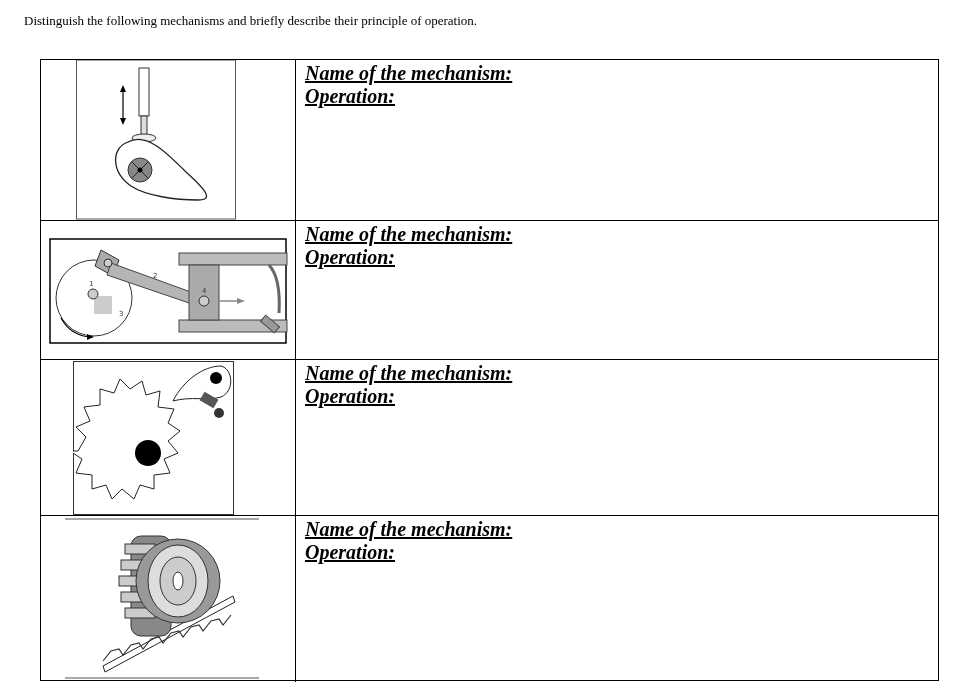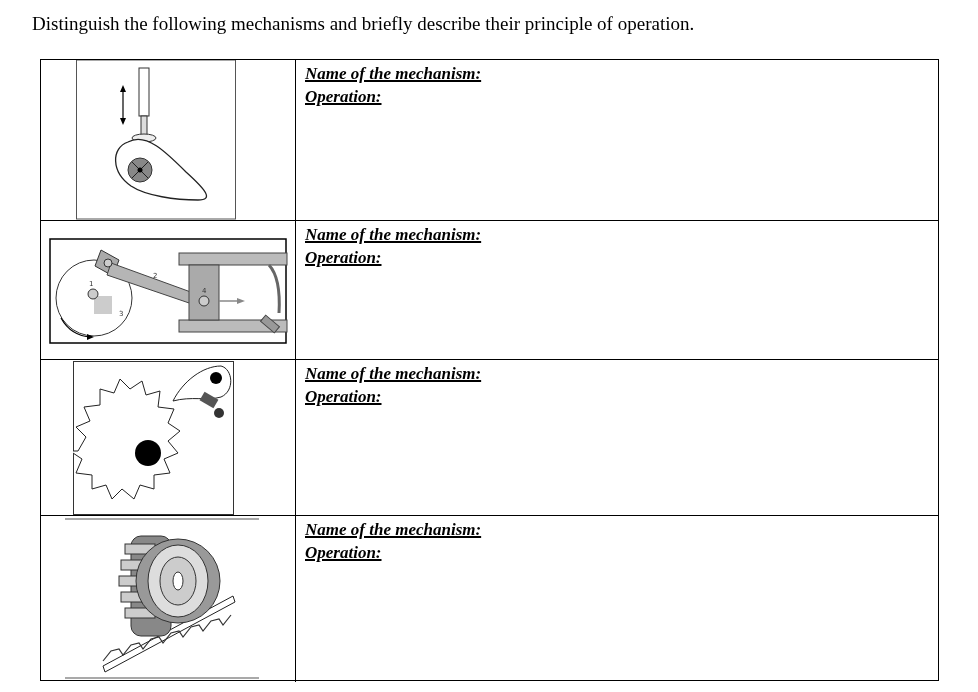--- a/index.html
+++ b/index.html
@@ -1,22 +1,22 @@
 <!DOCTYPE html>
 <html><head>
 <meta charset="utf-8">
 <style>
   html,body{margin:0;padding:0;background:#fff;}
   body{width:978px;height:692px;position:relative;overflow:hidden;font-family:"Liberation Serif","DejaVu Serif",serif;color:#000;}
-  .instr{position:absolute;left:32px;top:13px;font-size:19px;white-space:nowrap;}
+  .instr{position:absolute;left:24px;top:13px;font-size:13px;white-space:nowrap;}
   .tbl{position:absolute;left:40px;top:59px;width:899px;height:622px;border:1.5px solid #000;box-sizing:border-box;}
   .row{position:absolute;left:0;width:100%;border-bottom:1.5px solid #000;box-sizing:border-box;}
   .row:last-child{border-bottom:none;}
   .imgcell{position:absolute;left:0;top:0;width:255px;height:100%;border-right:1.5px solid #000;box-sizing:border-box;}
-  .txtcell{position:absolute;left:264px;top:2px;font-size:17px;font-weight:bold;font-style:italic;line-height:23px;}
+  .txtcell{position:absolute;left:264px;top:2px;font-size:20px;font-weight:bold;font-style:italic;line-height:23px;}
   .txtcell div{text-decoration:underline;text-decoration-thickness:2px;}
   svg{position:absolute;}
 </style>
 </head>
 <body>
 
 <div class="instr">Distinguish the following mechanisms and briefly describe their principle of operation.</div>
 
 <div class="tbl">
 

